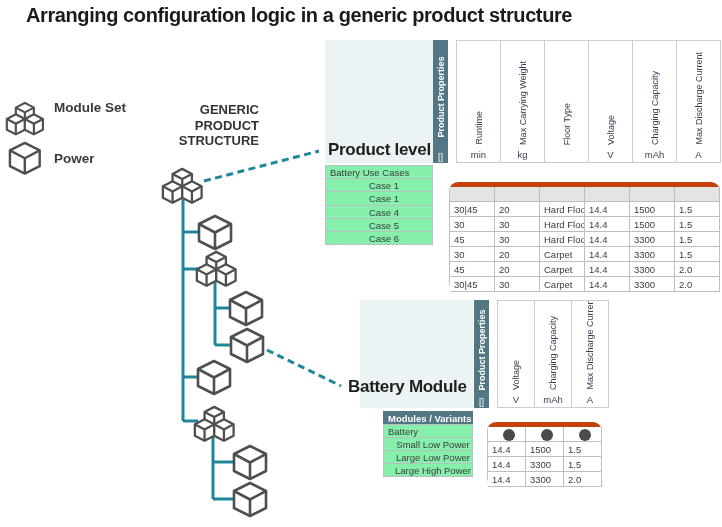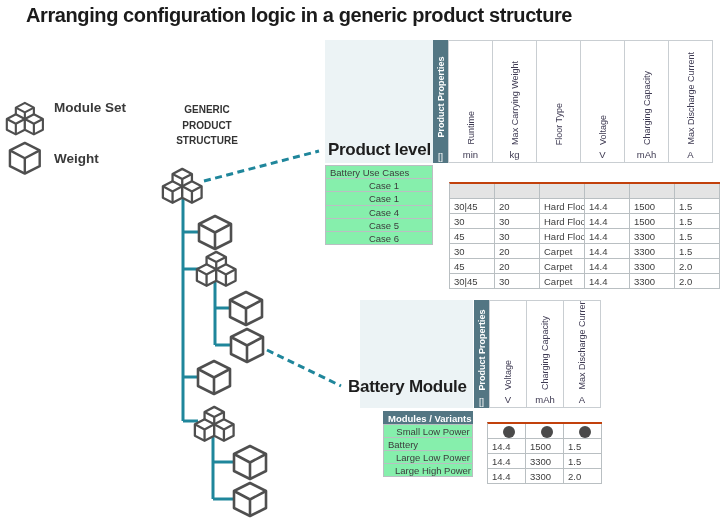--- a/index.html
+++ b/index.html
@@ -4,51 +4,51 @@
 <style>
   html,body{margin:0;padding:0;background:#fff;}
   #stage{position:relative;width:722px;height:527px;background:#fff;overflow:hidden;
          font-family:"Liberation Sans",sans-serif;color:#333;}
   .abs{position:absolute;}
 
   #page-title{left:26px;top:4px;font-size:20px;font-weight:800;color:#1b1b1b;letter-spacing:-0.4px;white-space:nowrap;}
 
   
   .legend-label{font-size:13.5px;font-weight:700;color:#3a3a3a;white-space:nowrap;}
-  #gps-heading{left:155px;top:102px;width:104px;text-align:center;font-size:10px;line-height:15.5px;font-weight:800;color:#333;}
+  #gps-heading{left:155px;top:102px;width:104px;text-align:right;font-size:13px;line-height:15.5px;font-weight:800;color:#333;}
   #gps-heading span{display:block;}
 
   
   .link-label{font-size:17px;font-weight:800;color:#1e1e1e;letter-spacing:-0.3px;white-space:nowrap;}
 
   
   .light-panel{background:#ecf3f5;}
   .corner-bar{background:#537683;}
   .corner-bar .vname{position:absolute;top:46%;left:50%;transform:translate(-50%,-50%) rotate(180deg);
       writing-mode:vertical-rl;white-space:nowrap;color:#fff;font-size:9px;font-weight:600;}
   .corner-bar .csym{position:absolute;bottom:1px;left:0;width:100%;text-align:center;color:#fff;font-size:9px;}
   .hcols{display:flex;}
   .hcol{position:relative;background:#fff;border:1px solid #c9ced2;box-sizing:border-box;margin-left:-1px;overflow:hidden;}
-  .hcol:first-child{margin-left:0;}
+  .hcol:first-child{margin-left:8px;}
   .hcol .vname{position:absolute;bottom:17px;left:50%;writing-mode:vertical-rl;
       transform:translateX(-50%) rotate(180deg);white-space:nowrap;font-size:9px;color:#3e3a52;}
   .hcol .unit{position:absolute;bottom:2px;left:0;width:100%;text-align:center;font-size:9.5px;color:#3e3a52;}
 
   .lrows{display:flex;flex-direction:column;}
   .lrow{box-sizing:border-box;border:1px solid #b9bfc2;background:#86efac;margin-top:-1px;
         font-size:9.5px;line-height:12.5px;padding:1px 0 0 4px;color:#3c3c3c;white-space:nowrap;overflow:hidden;}
   .lrow.dark{background:#537683;border-color:#537683;color:#fff;font-weight:600;margin-top:0;}
   .lrow.center{text-align:center;padding-left:10px;}
   .t1 .lrow{height:14.2px;}
   .t2 .lrow{height:14px;margin-left:23px;}
 
   .tbody{display:grid;}
   .tcell{box-sizing:border-box;border-right:1px solid #b9bfc2;border-bottom:1px solid #b9bfc2;background:#fff;
          font-size:9.5px;line-height:13px;padding:1px 0 0 4px;color:#3c3c3c;white-space:nowrap;overflow:hidden;}
-  .tbody{border-top:2px solid #c2410c;border-left:1px solid #b9bfc2;}
+  .tbody{border-top:5px solid #c2410c;border-left:1px solid #b9bfc2;border-radius:9px;}
   .tcell.gray{background:#e4e4e4;}
   .dot{width:12px;height:12px;border-radius:50%;background:#4a4a4a;margin:1px auto 0 auto;}
 </style>
 </head>
 <body>
 
 <div id="stage">
 
   <div id="page-title" class="abs">Arranging configuration logic in a generic product structure</div>
 
@@ -96,21 +96,21 @@
     <use href="#cubeset" transform="translate(196,251) scale(0.88)"></use>
     <use href="#cube" transform="translate(229,291)"></use>
     <use href="#cube" transform="translate(230,328)"></use>
     <use href="#cube" transform="translate(197,360)"></use>
     <use href="#cubeset" transform="translate(194,406) scale(0.88)"></use>
     <use href="#cube" transform="translate(233,445)"></use>
     <use href="#cube" transform="translate(233,482)"></use>
   </svg>
 
   <div class="abs legend-label" style="left:54px;top:100px;">Module Set</div>
-  <div class="abs legend-label" style="left:54px;top:151px;">Weight</div>
+  <div class="abs legend-label" style="left:54px;top:151px;">Power</div>
 
   <div id="gps-heading" class="abs">
     <span>GENERIC</span>
     <span>PRODUCT</span>
     <span>STRUCTURE</span>
   </div>
 
   <div class="abs t1" style="left:325px;top:40px;width:395px;height:248px;">
     <div class="abs light-panel" style="left:0;top:0;width:108px;height:123px;"></div>
     <div class="abs link-label" style="left:3px;top:100px;">Product level</div>
@@ -227,22 +227,22 @@
         <span class="unit">mAh</span>
       </div>
       <div class="hcol" style="width:38px;height:108px;">
         <span class="vname">Max Discharge Current</span>
         <span class="unit">A</span>
       </div>
     </div>
 
     <div class="abs lrows" style="left:0;top:111px;width:113px;">
       <div class="lrow dark">Modules / Variants</div>
+      <div class="lrow">Battery</div>
       <div class="lrow center">Small Low Power</div>
-      <div class="lrow">Battery</div>
       <div class="lrow center">Large Low Power</div>
       <div class="lrow center">Large High Power</div>
     </div>
 
     <div class="abs tbody" style="left:127px;top:122px;grid-template-columns:repeat(3,38px);grid-auto-rows:15px;">
       <div class="tcell">
           <div class="dot"></div>
         </div>
       <div class="tcell">
           <div class="dot"></div>

